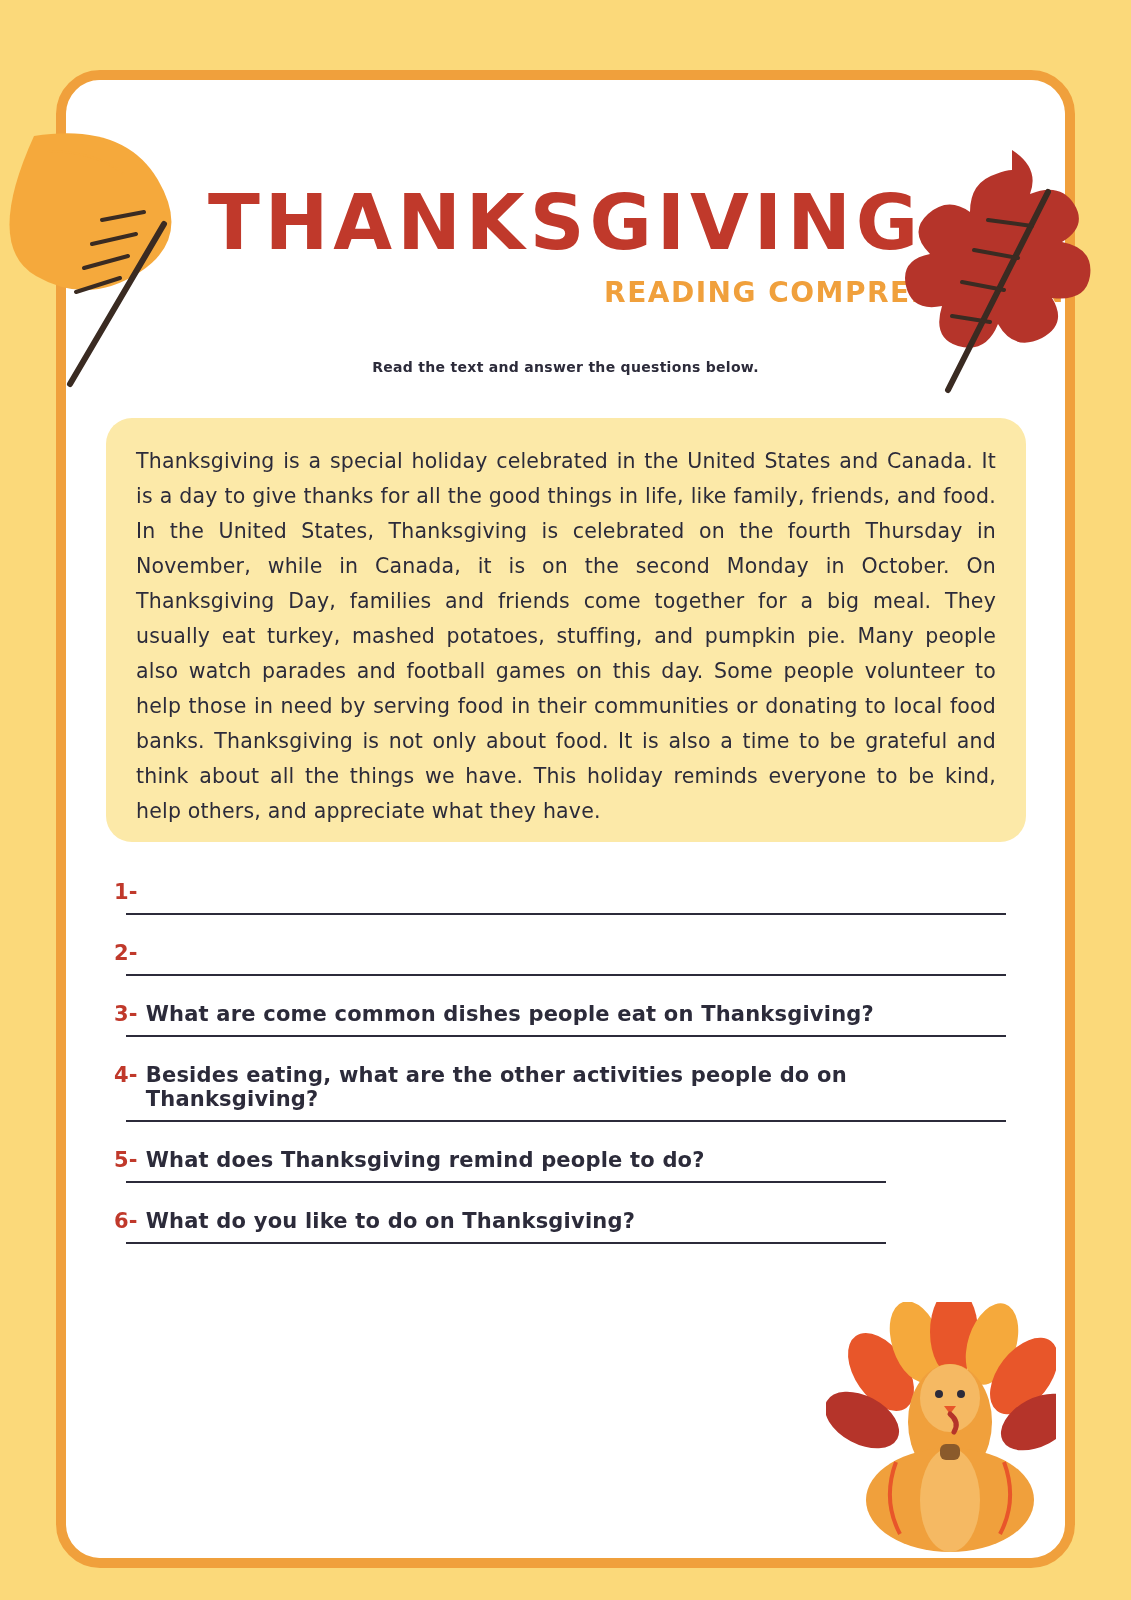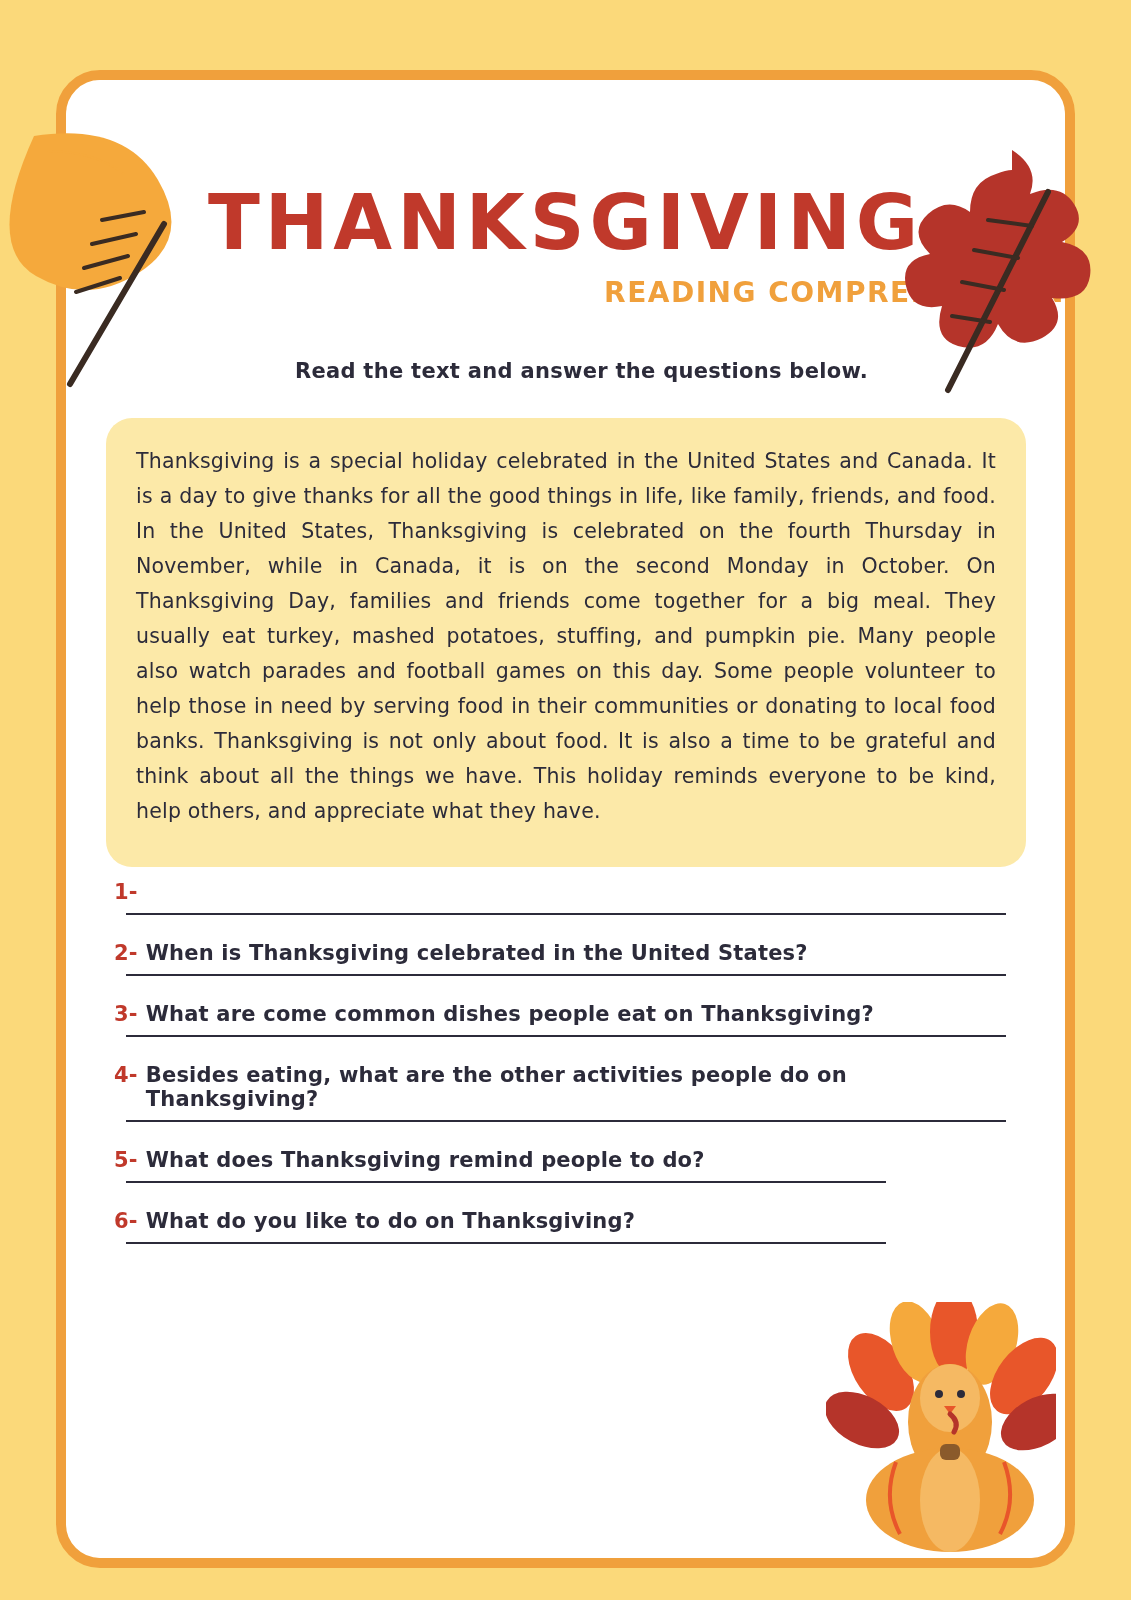--- a/index.html
+++ b/index.html
@@ -52,37 +52,37 @@
     left: 0; top: 196px;
     width: 999px;
     text-align: right;
     color: #f0a03c;
     font-weight: bold;
     font-size: 28px;
     letter-spacing: 1.5px;
   }
   .instruction {
     position: absolute;
-    left: 16px; top: 279px;
+    left: 0; top: 279px;
     width: 999px;
     text-align: center;
     color: #2c2b3a;
-    font-size: 21px;
+    font-size: 14px;
     font-weight: bold;
     letter-spacing: 0.3px;
   }
 
   
   .passage {
     position: absolute;
     left: 40px; top: 338px;
     width: 920px;
     background: #fce9a8;
     border-radius: 26px;
-    padding: 26px 30px 38px 30px;
+    padding: 26px 30px 13px 30px;
     color: #2c2b3a;
     font-size: 20.5px;
     line-height: 35px;
     text-align: justify;
     letter-spacing: 0.2px;
   }
 
   
   .questions {
     position: absolute;
@@ -135,21 +135,20 @@
       <div class="q-block">
         <div class="q-line">
           <span class="q-num">1-</span>
         </div>
         <div class="answer-rule w-full"></div>
       </div>
 
       <div class="q-block">
         <div class="q-line">
           <span class="q-num">2-</span>
-          <span>When is Thanksgiving celebrated in the United States?</span>
         </div>
         <div class="answer-rule w-full"></div>
       </div>
 
       <div class="q-block">
         <div class="q-line">
           <span class="q-num">3-</span>
           <span>What are come common dishes people eat on Thanksgiving?</span>
         </div>
         <div class="answer-rule w-full"></div>

